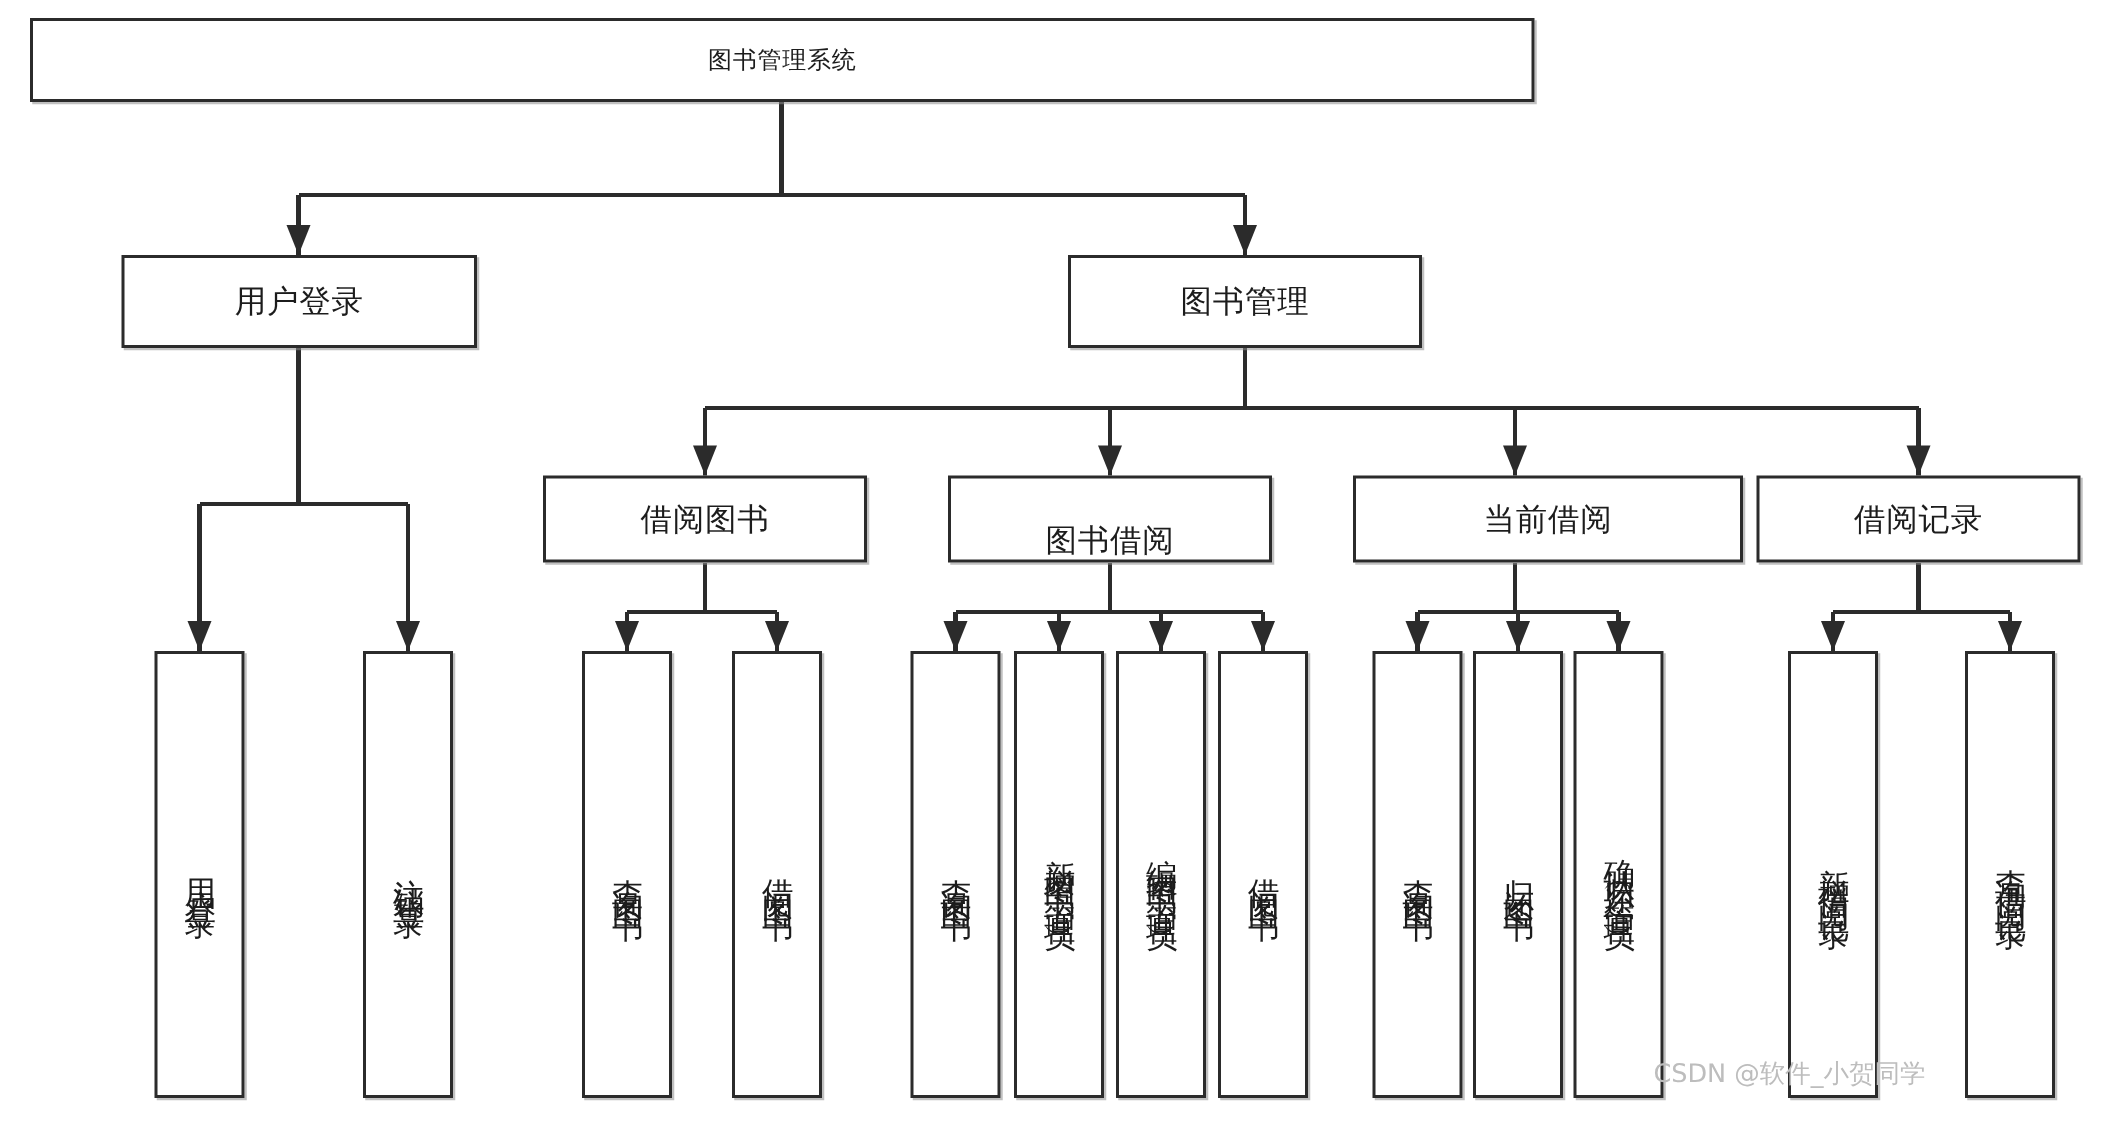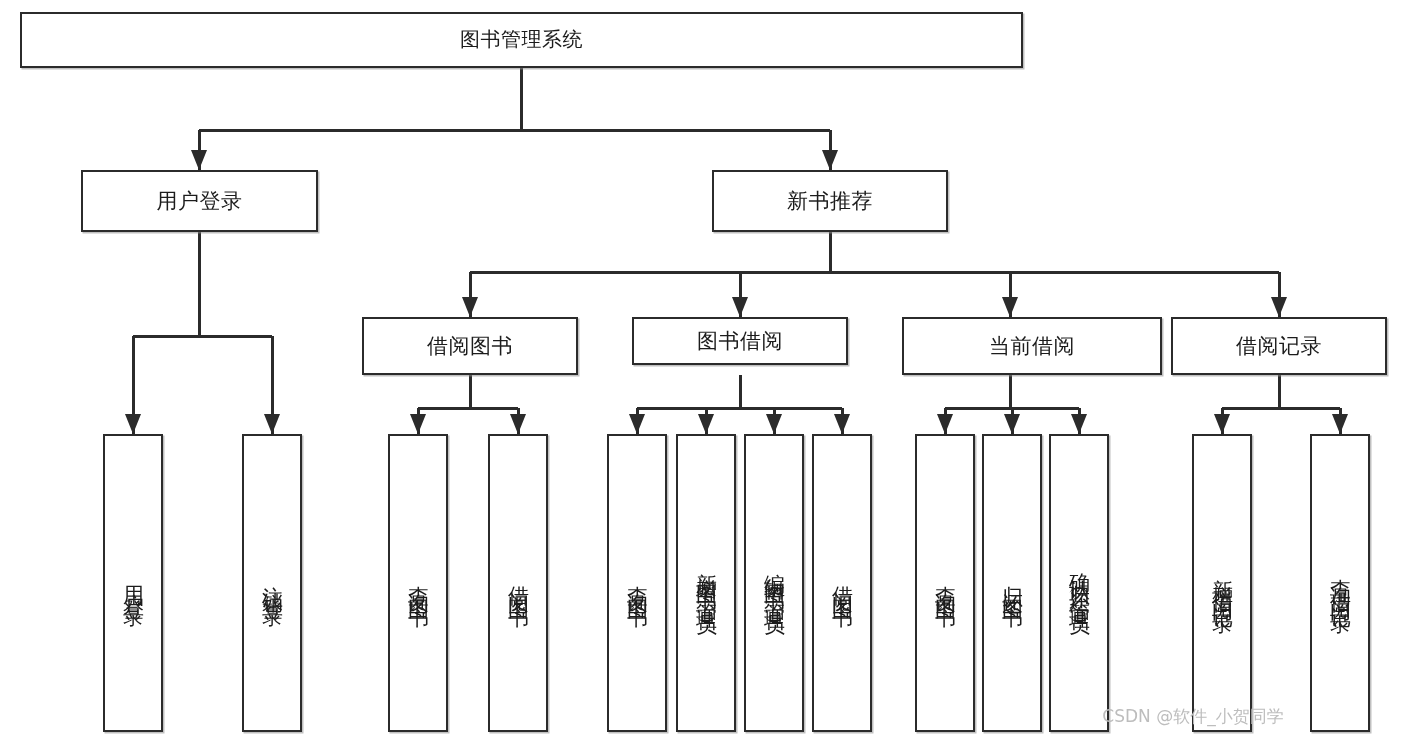--- a/index.html
+++ b/index.html
@@ -41,21 +41,21 @@
     line-height: 1.18;
     text-align: center;
     white-space: nowrap;
   }
   
   .node.h .label {
     font-size: 21px;
     letter-spacing: 0.5px;
   }
   .node.root .label {
-    font-size: 20px;
+    font-size: 16px;
   }
   
   .node.v {
     align-items: center;
     justify-content: center;
   }
   .node.v .label {
     writing-mode: vertical-rl;
     text-orientation: upright;
     font-size: 21px;
@@ -137,26 +137,26 @@
     </svg>
 
   <div id="nodes">
       <div class="node h root" style="left: 20px; top: 12px; width: 1003px; height: 56px;">
         <span class="label">图书管理系统</span>
       </div>
       <div class="node h" style="left: 81px; top: 170px; width: 237px; height: 62px;">
         <span class="label">用户登录</span>
       </div>
       <div class="node h" style="left: 712px; top: 170px; width: 236px; height: 62px;">
-        <span class="label">新书推荐</span>
+        <span class="label">图书管理</span>
       </div>
       <div class="node h" style="left: 362px; top: 317px; width: 216px; height: 58px;">
         <span class="label">借阅图书</span>
       </div>
-      <div class="node h" style="left: 632px; top: 317px; width: 216px; height: 48px;">
+      <div class="node h" style="left: 632px; top: 317px; width: 216px; height: 58px; align-items: flex-end;">
         <span class="label">图书借阅</span>
       </div>
       <div class="node h" style="left: 902px; top: 317px; width: 260px; height: 58px;">
         <span class="label">当前借阅</span>
       </div>
       <div class="node h" style="left: 1171px; top: 317px; width: 216px; height: 58px;">
         <span class="label">借阅记录</span>
       </div>
       <div class="node v" style="left: 103px; top: 434px; width: 60px; height: 298px;">
         <span class="label">用户登录</span>

